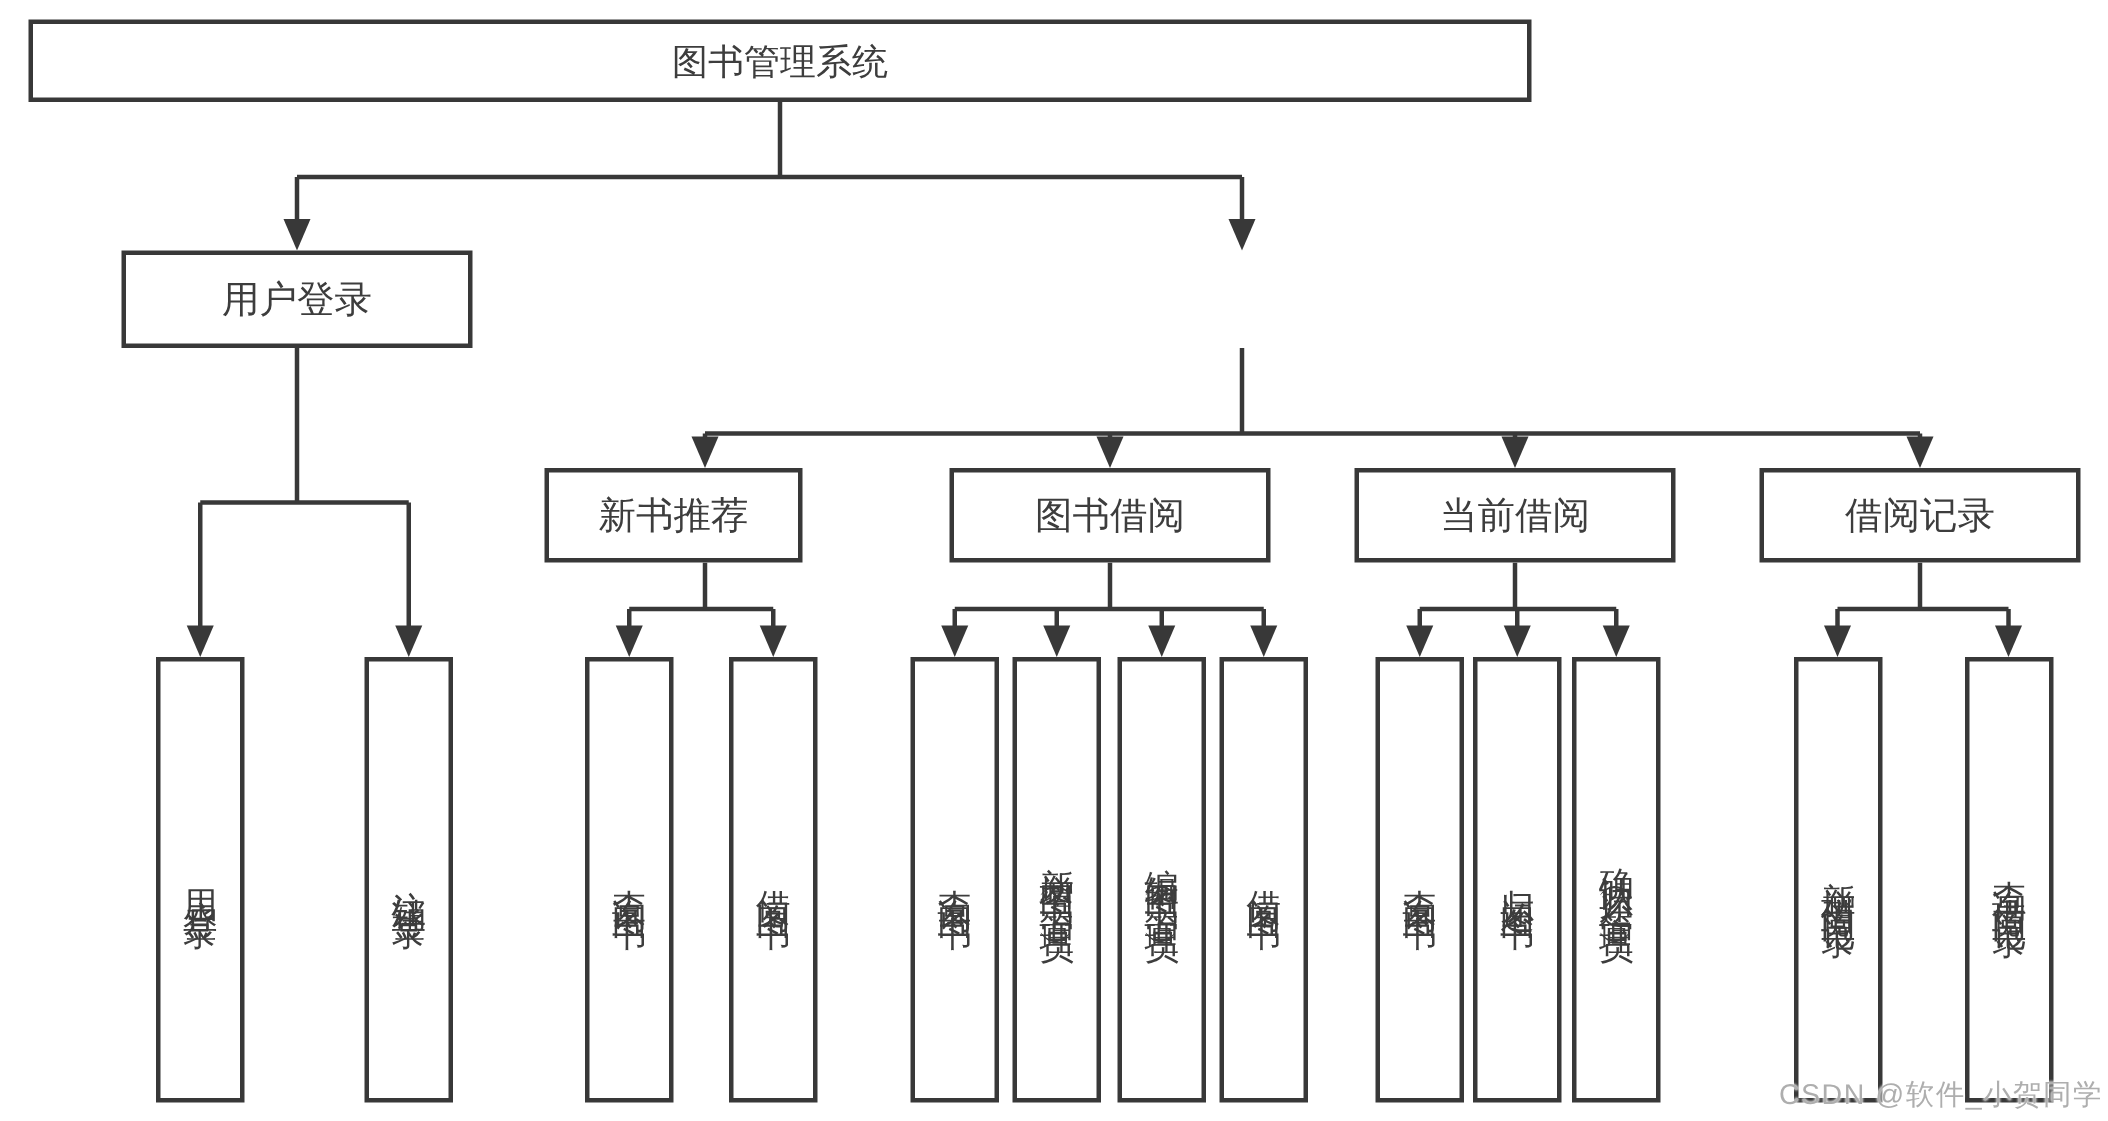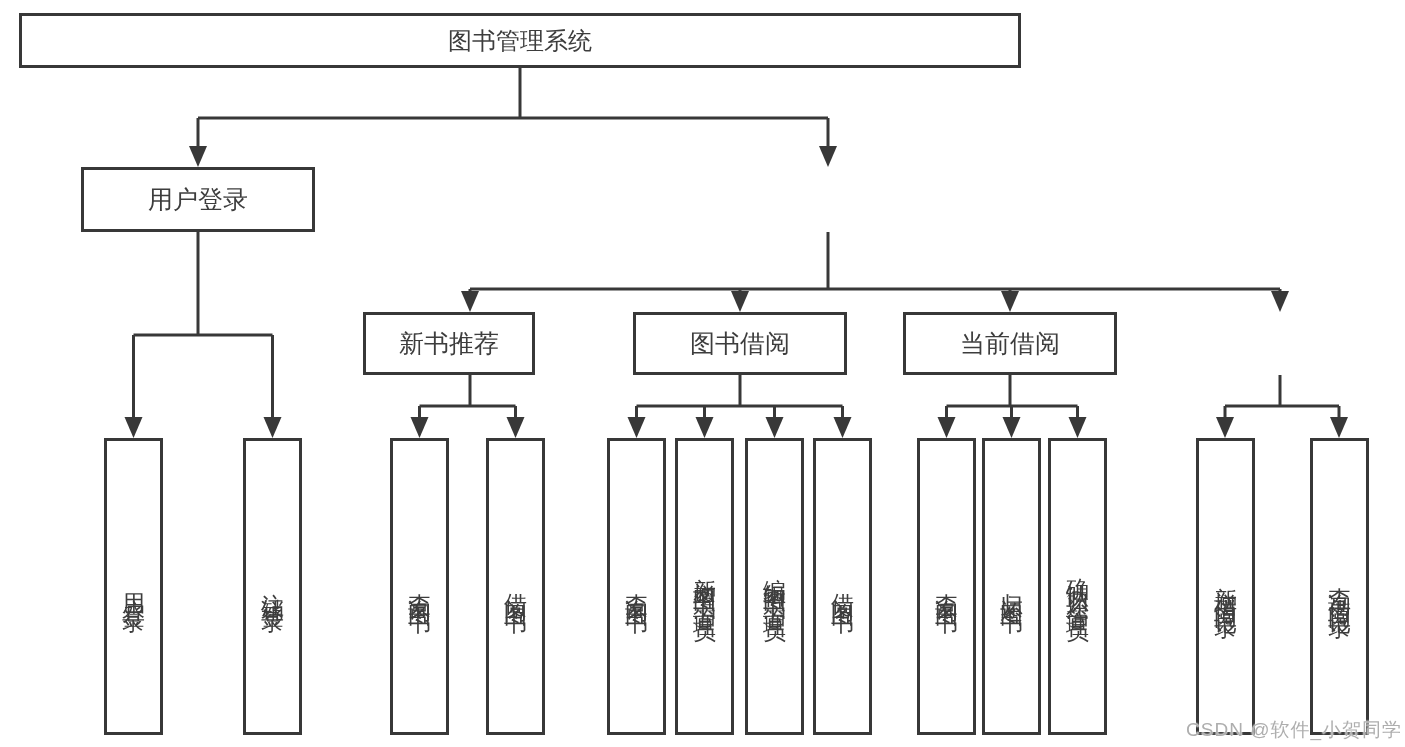--- a/index.html
+++ b/index.html
@@ -103,20 +103,21 @@
     </g>
   </svg>
 
   <div class="box lvl-root" style="left:19px;top:13px;width:1002px;height:55px;">图书管理系统</div>
 
   <div class="box lvl-mid" style="left:81px;top:167px;width:234px;height:65px;">用户登录</div>
 
   <div class="box lvl-mid" style="left:363px;top:312px;width:172px;height:63px;">新书推荐</div>
   <div class="box lvl-mid" style="left:633px;top:312px;width:214px;height:63px;">图书借阅</div>
   <div class="box lvl-mid" style="left:903px;top:312px;width:214px;height:63px;text-align:right;">当前借阅</div>
+  <div class="box lvl-mid" style="left:1173px;top:312px;width:214px;height:63px;">借阅记录</div>
 
   <div class="box leaf" style="left:104px;top:438px;width:59px;height:297px;">
     <span class="vtext">用户登录</span>
   </div>
   <div class="box leaf" style="left:243px;top:438px;width:59px;height:297px;">
     <span class="vtext">注销登录</span>
   </div>
 
   <div class="box leaf" style="left:390px;top:438px;width:59px;height:297px;">
     <span class="vtext">查询图书</span>

